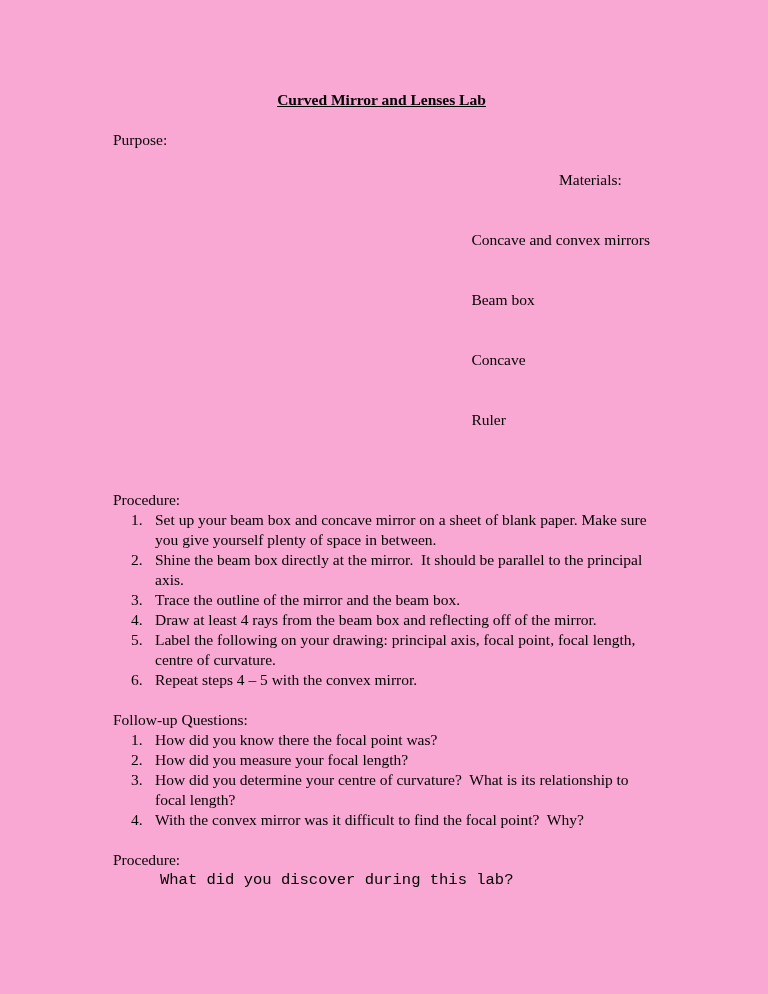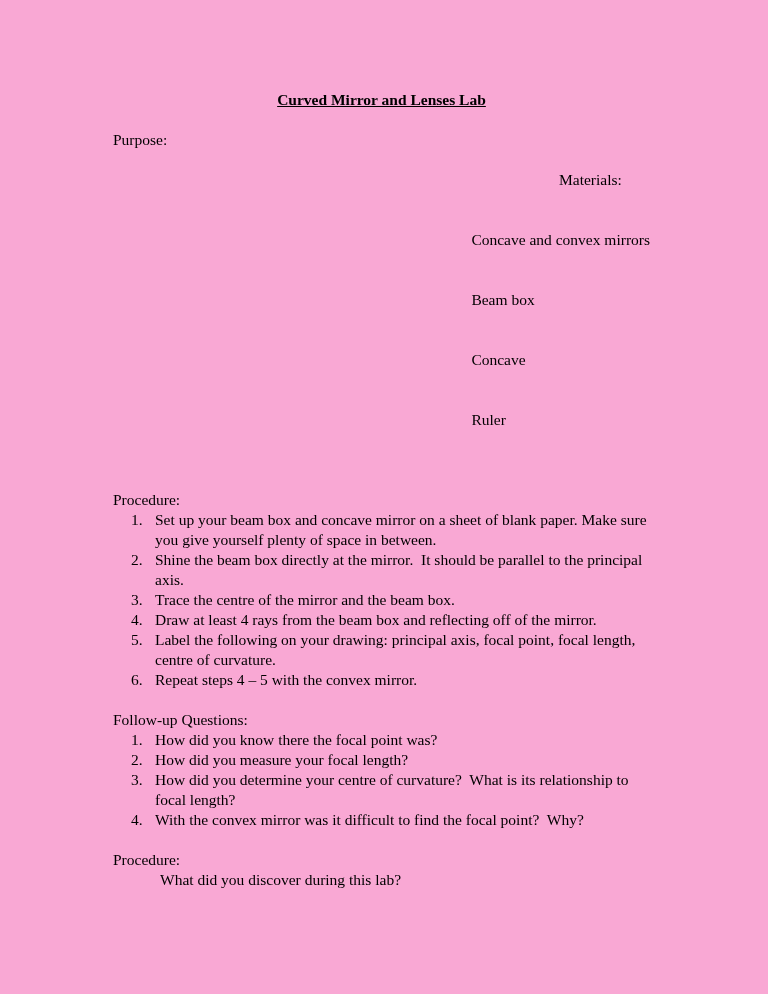--- a/index.html
+++ b/index.html
@@ -59,20 +59,21 @@
     width: 24px;
     white-space: pre;
   }
   .num-item .itext {
     flex: 1;
     white-space: pre-wrap;
   }
   .conclusion-body {
     margin-left: 47px;
     white-space: pre-wrap;
+    font-family: Liberation Mono, monospace;
   }
 </style>
 </head>
 <body>
 
 <div class="page">
 
   <div class="doc-title">Curved Mirror and Lenses Lab</div>
 
   <div class="labelled-row">
@@ -95,21 +96,21 @@
       <div class="num-item">
         <span class="num">1.</span>
         <span class="itext">Set up your beam box and concave mirror on a sheet of blank paper. Make sure you give yourself plenty of space in between.</span>
       </div>
       <div class="num-item">
         <span class="num">2.</span>
         <span class="itext">Shine the beam box directly at the mirror.  It should be parallel to the principal axis.</span>
       </div>
       <div class="num-item">
         <span class="num">3.</span>
-        <span class="itext">Trace the centre of the mirror and the beam box.</span>
+        <span class="itext">Trace the outline of the mirror and the beam box.</span>
       </div>
       <div class="num-item">
         <span class="num">4.</span>
         <span class="itext">Draw at least 4 rays from the beam box and reflecting off of the mirror.</span>
       </div>
       <div class="num-item">
         <span class="num">5.</span>
         <span class="itext">Label the following on your drawing: principal axis, focal point, focal length, centre of curvature.</span>
       </div>
       <div class="num-item">

